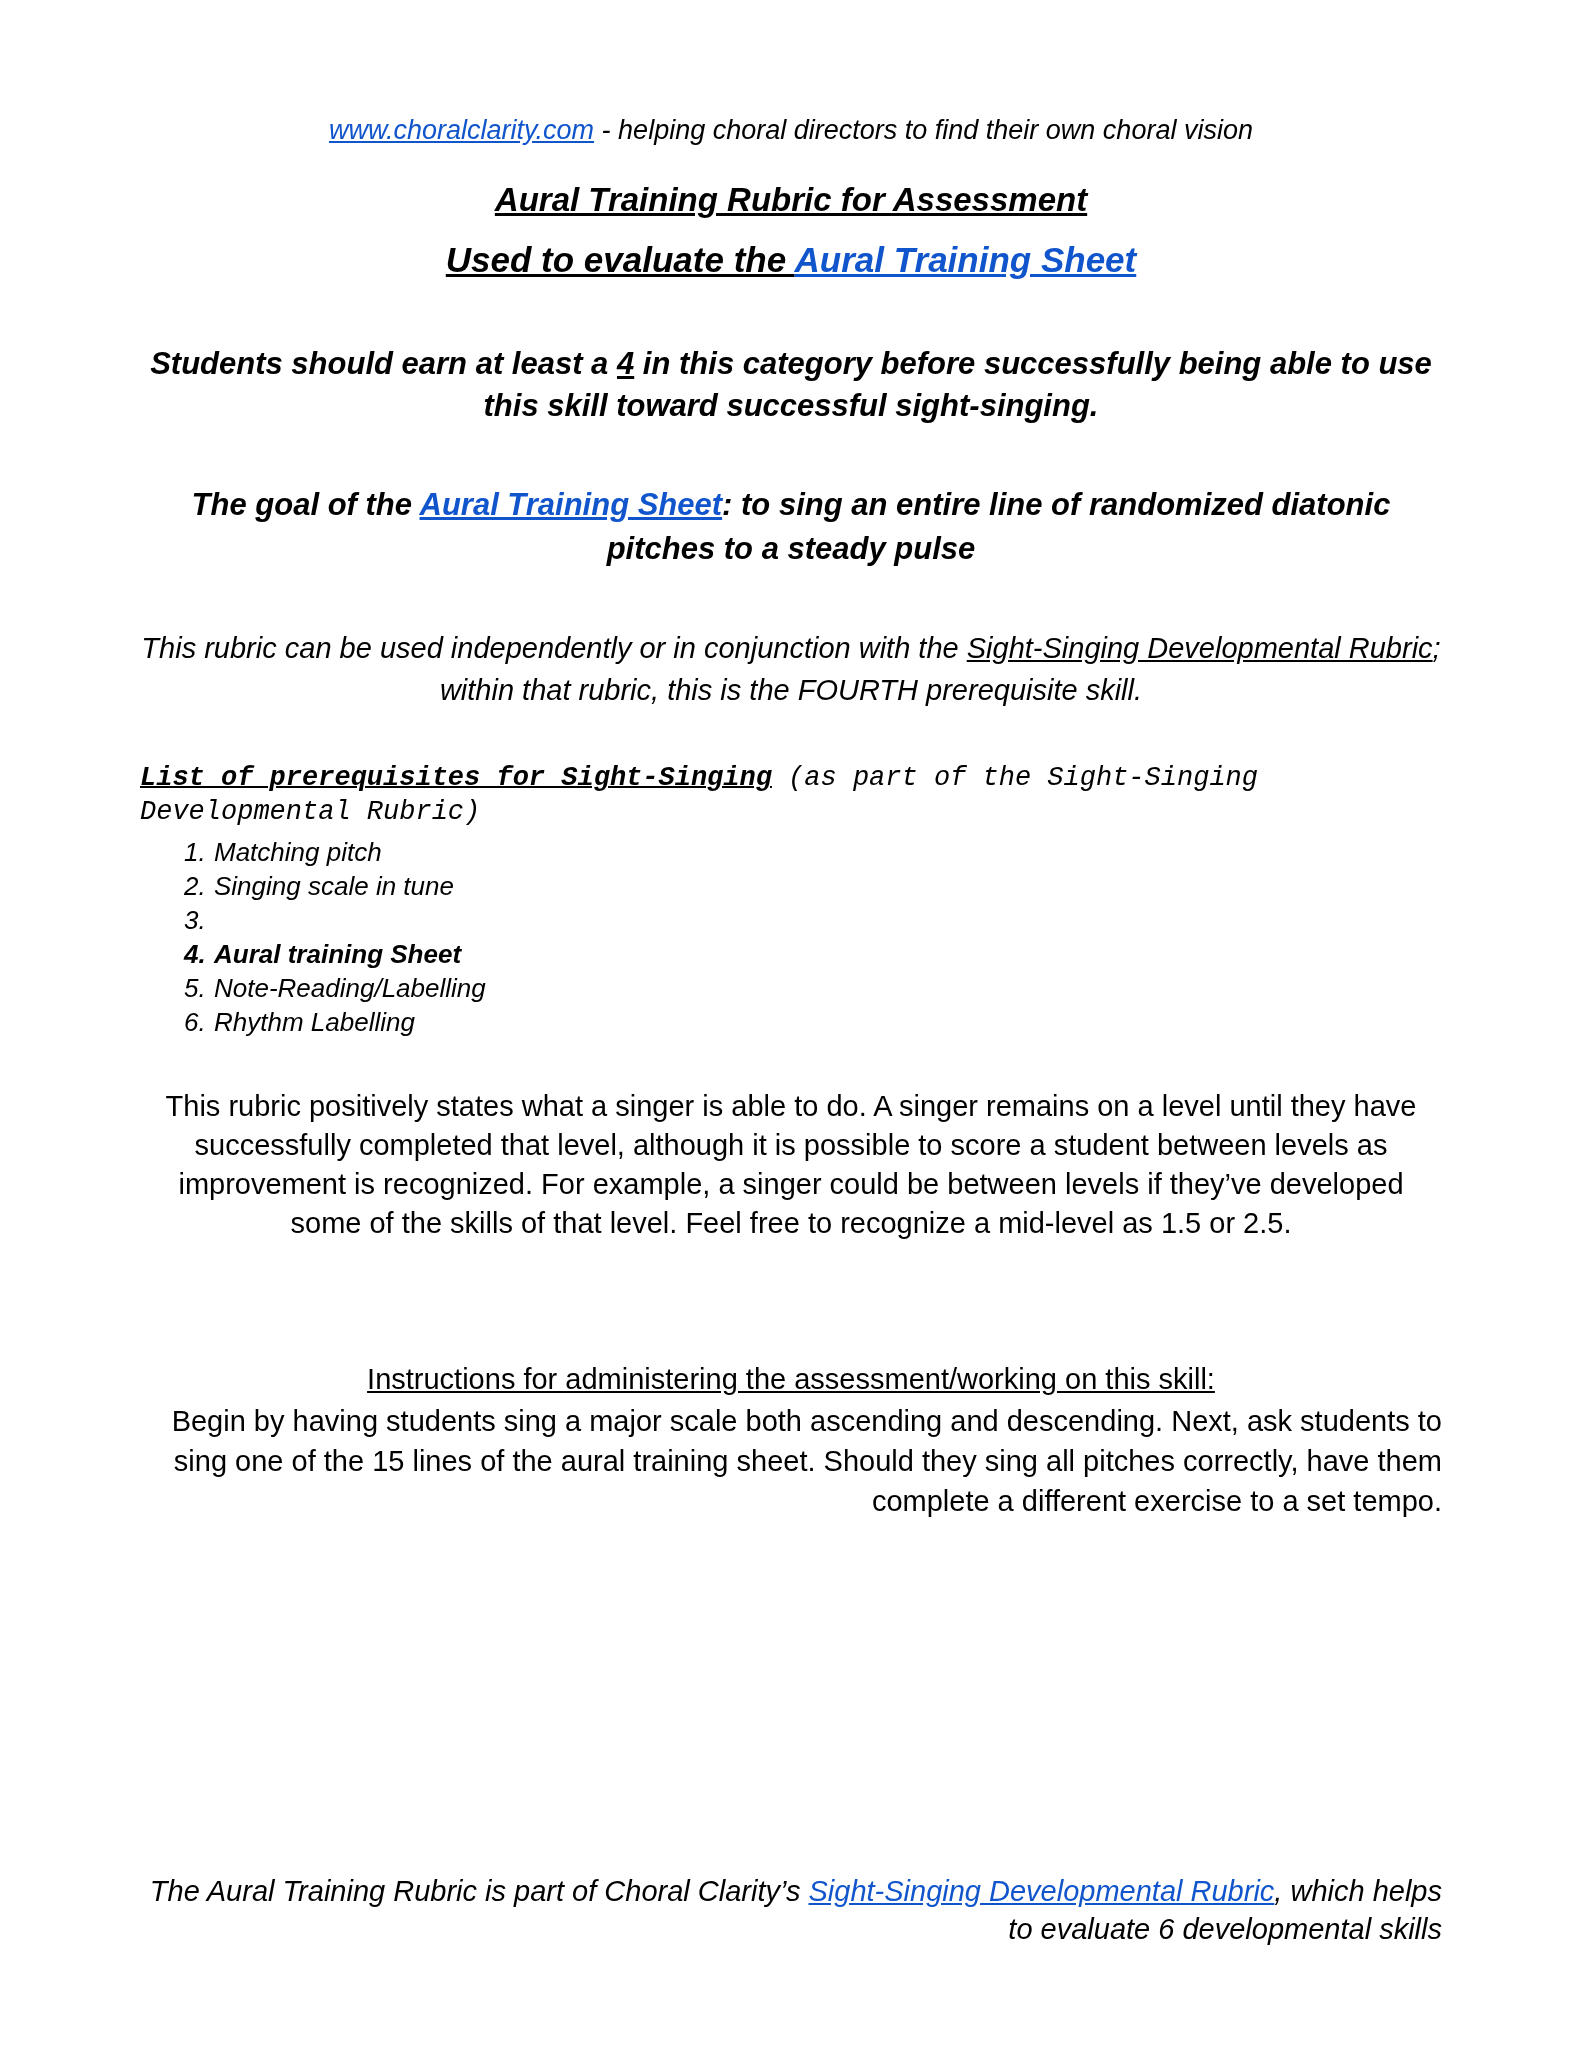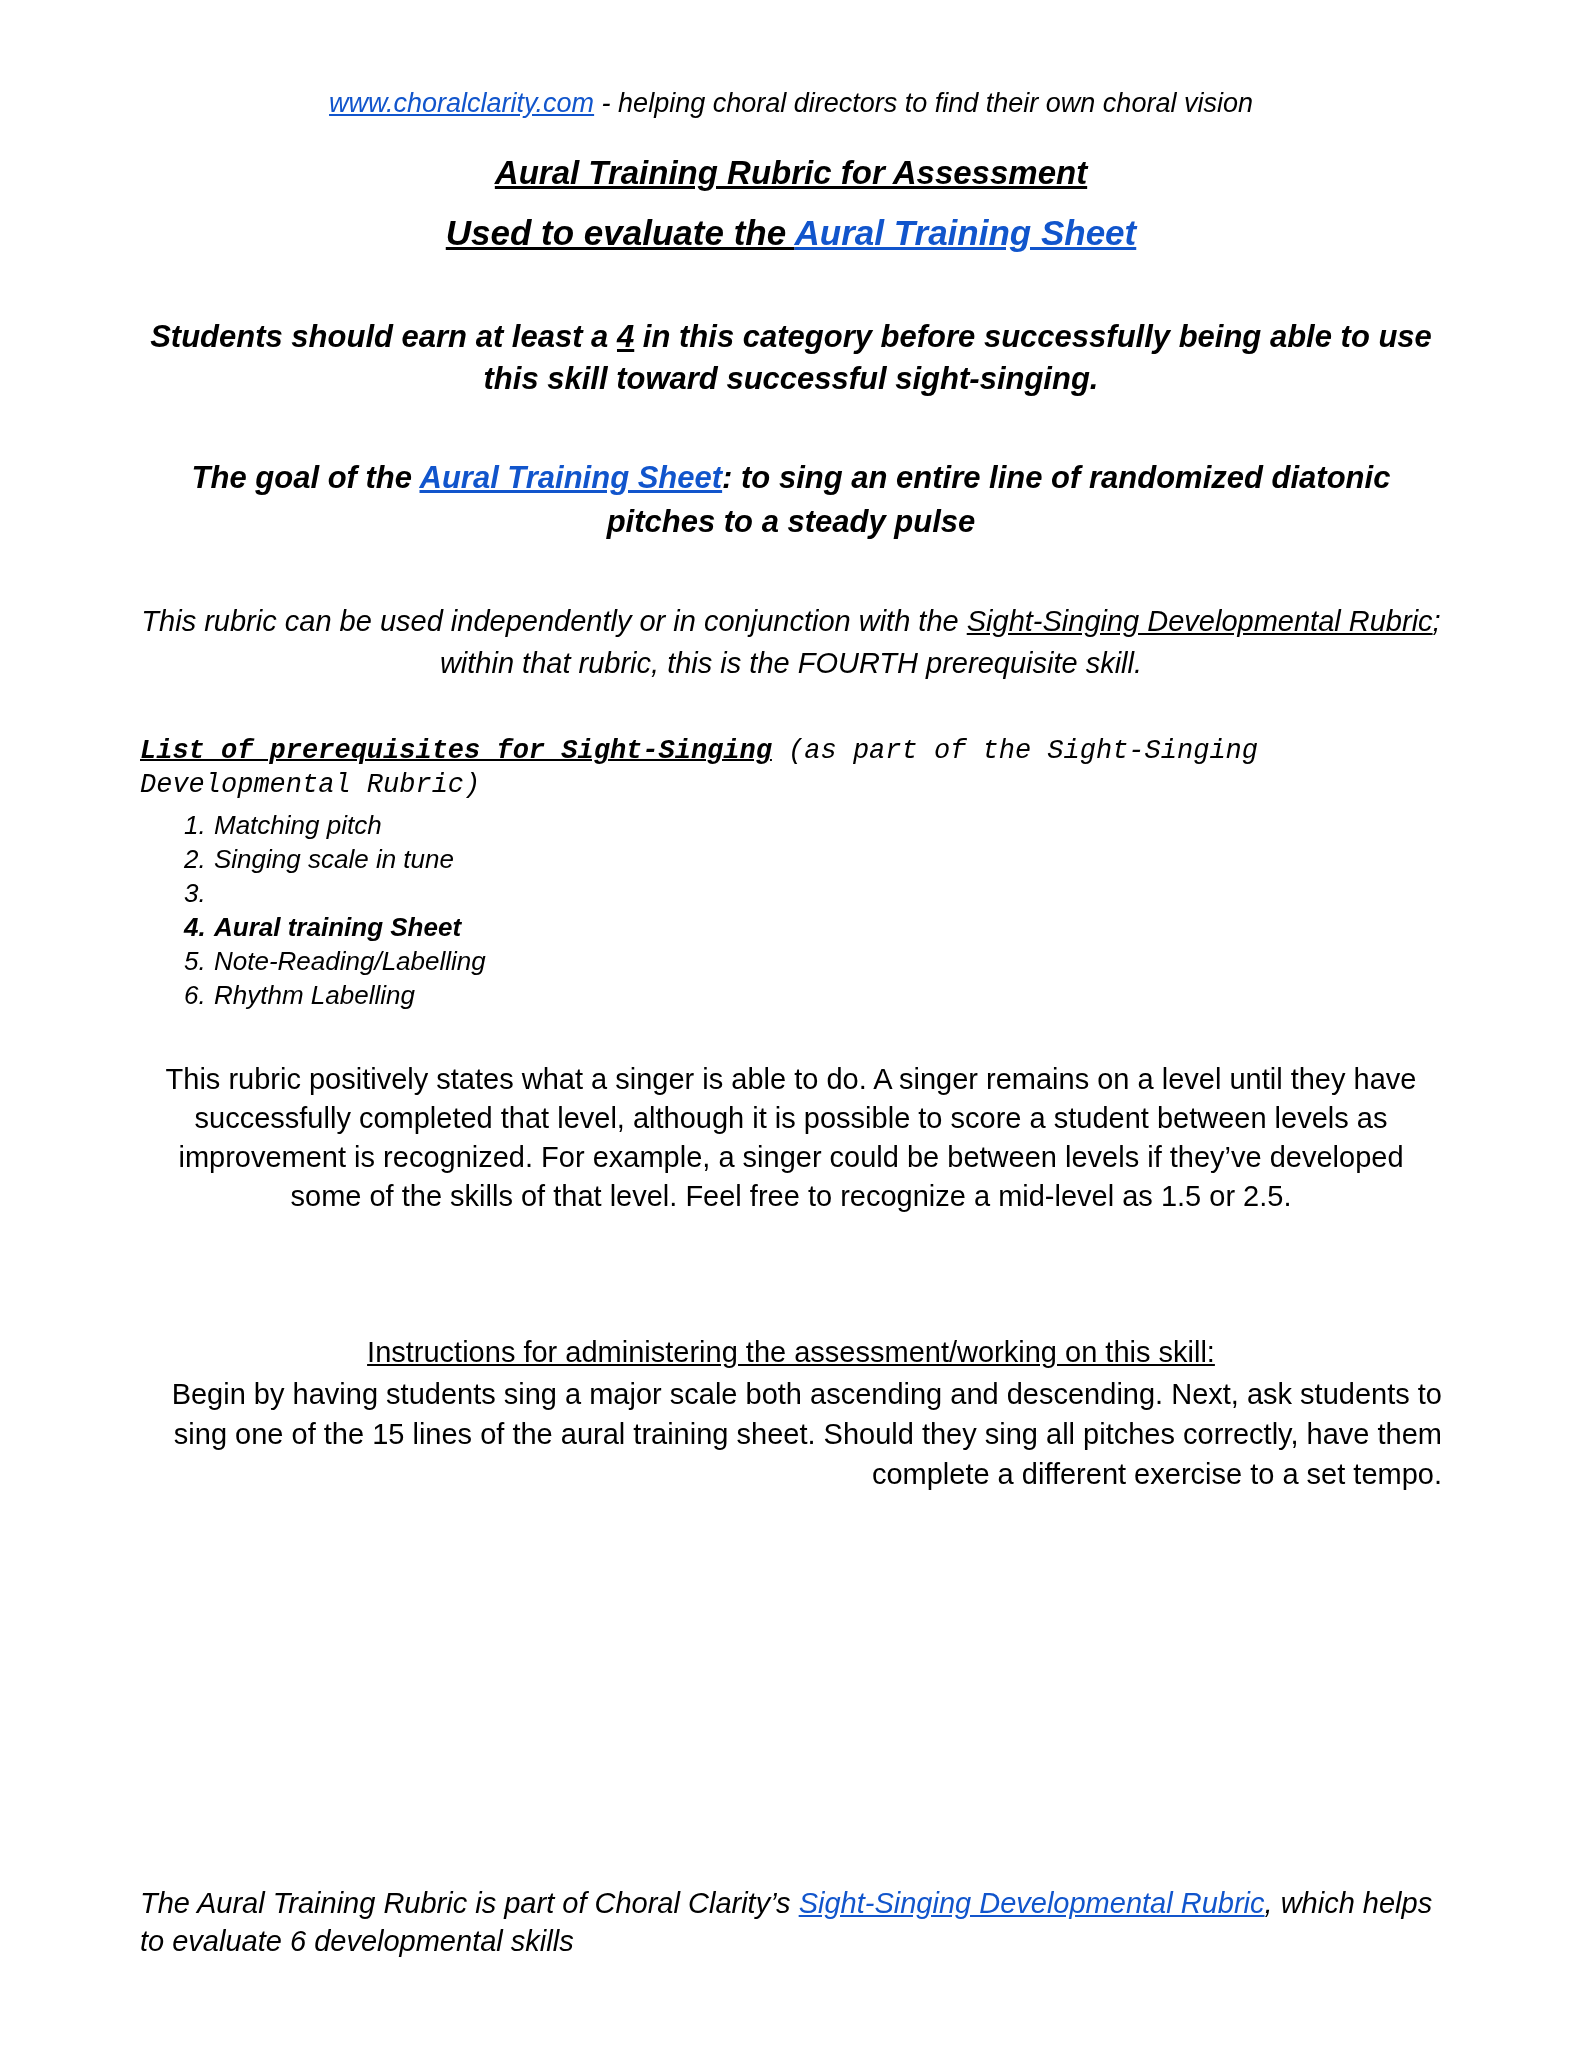--- a/index.html
+++ b/index.html
@@ -10,21 +10,21 @@
   .page {
     position: relative;
     width: 1582px;
     height: 2048px;
     margin: 0 auto;
     background: #ffffff;
     color: #000000;
     font-family: "Liberation Sans", sans-serif;
     overflow: hidden;
     box-sizing: border-box;
-    padding-top: 86px;
+    padding-top: 113px;
   }
   .content {
     width: 1302px;
     margin: 0 auto;
   }
   .centered { text-align: center; }
 
   
   .doc-header {
     font-style: italic;
@@ -128,25 +128,25 @@
     font-size: 29px;
     line-height: 40px;
     text-align: right;
   }
 
   
   .doc-footer {
     position: absolute;
     left: 140px;
     right: 140px;
-    bottom: 88px;
+    bottom: 100px;
     font-style: italic;
     font-size: 29px;
     line-height: 38px;
-    text-align: left;
+    text-align: right;
   }
 </style>
 </head>
 <body>
 
 <div class="page">
   <div class="content">
 
     <div class="doc-header centered">
       <span class="link">www.choralclarity.com</span><span> - helping choral directors to find their own choral vision</span>

